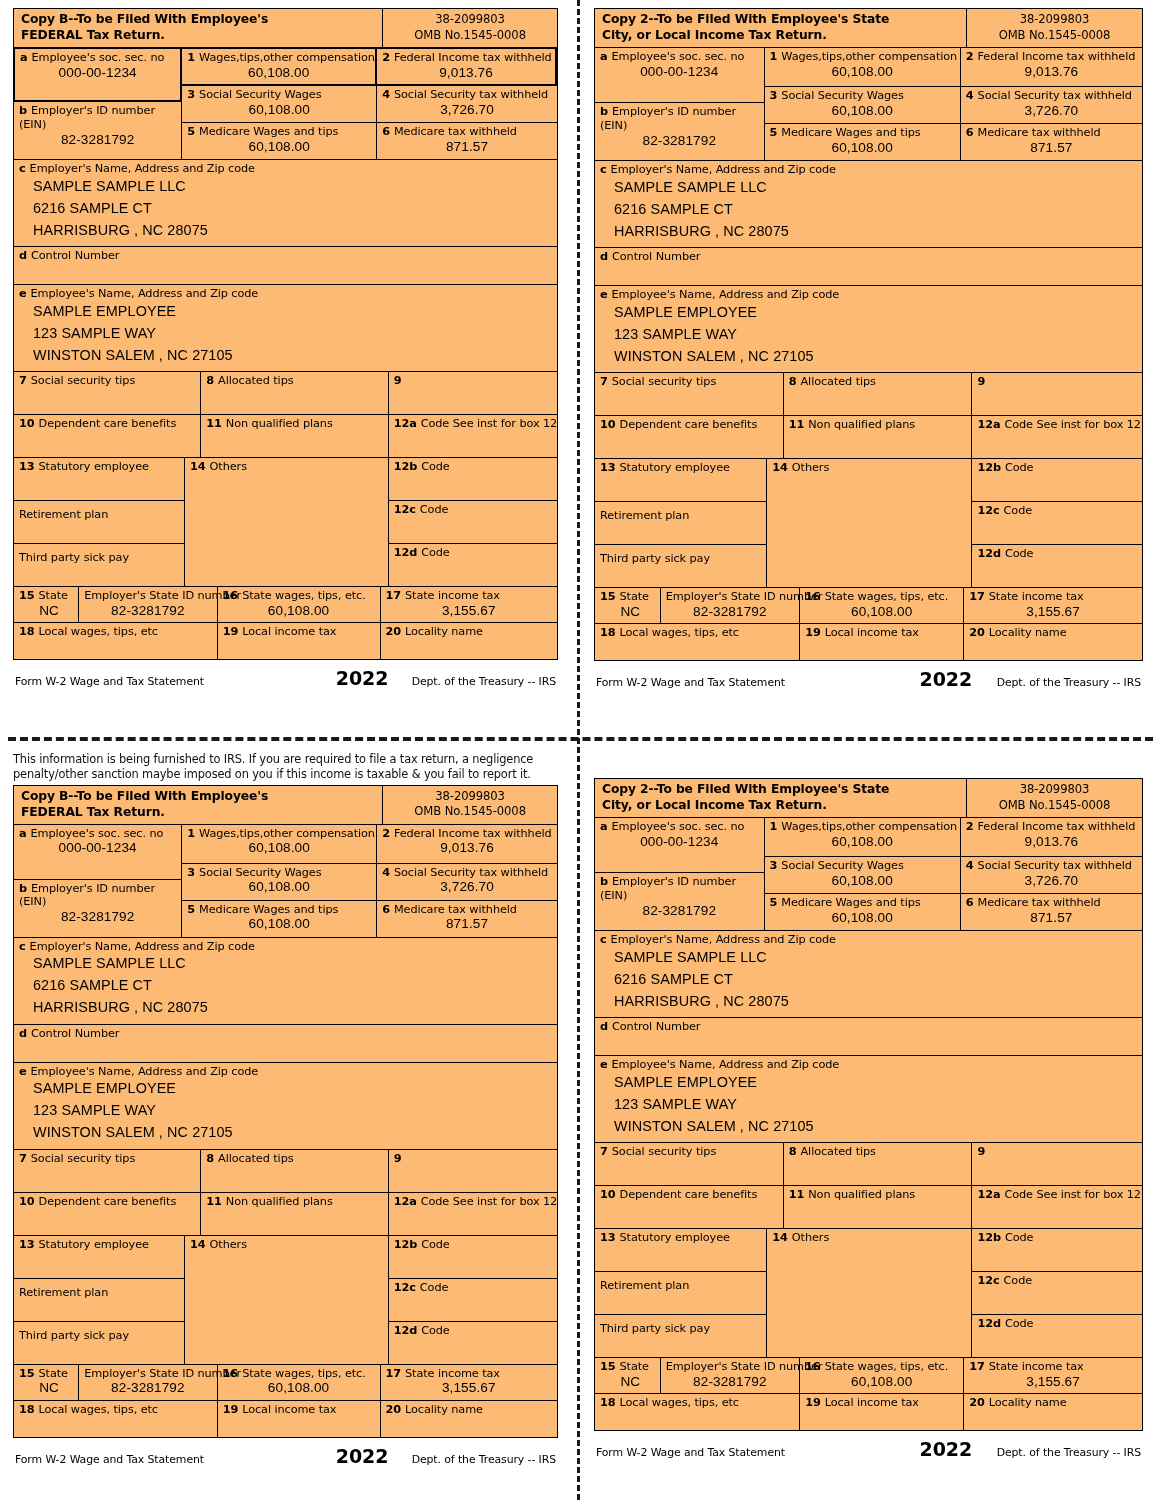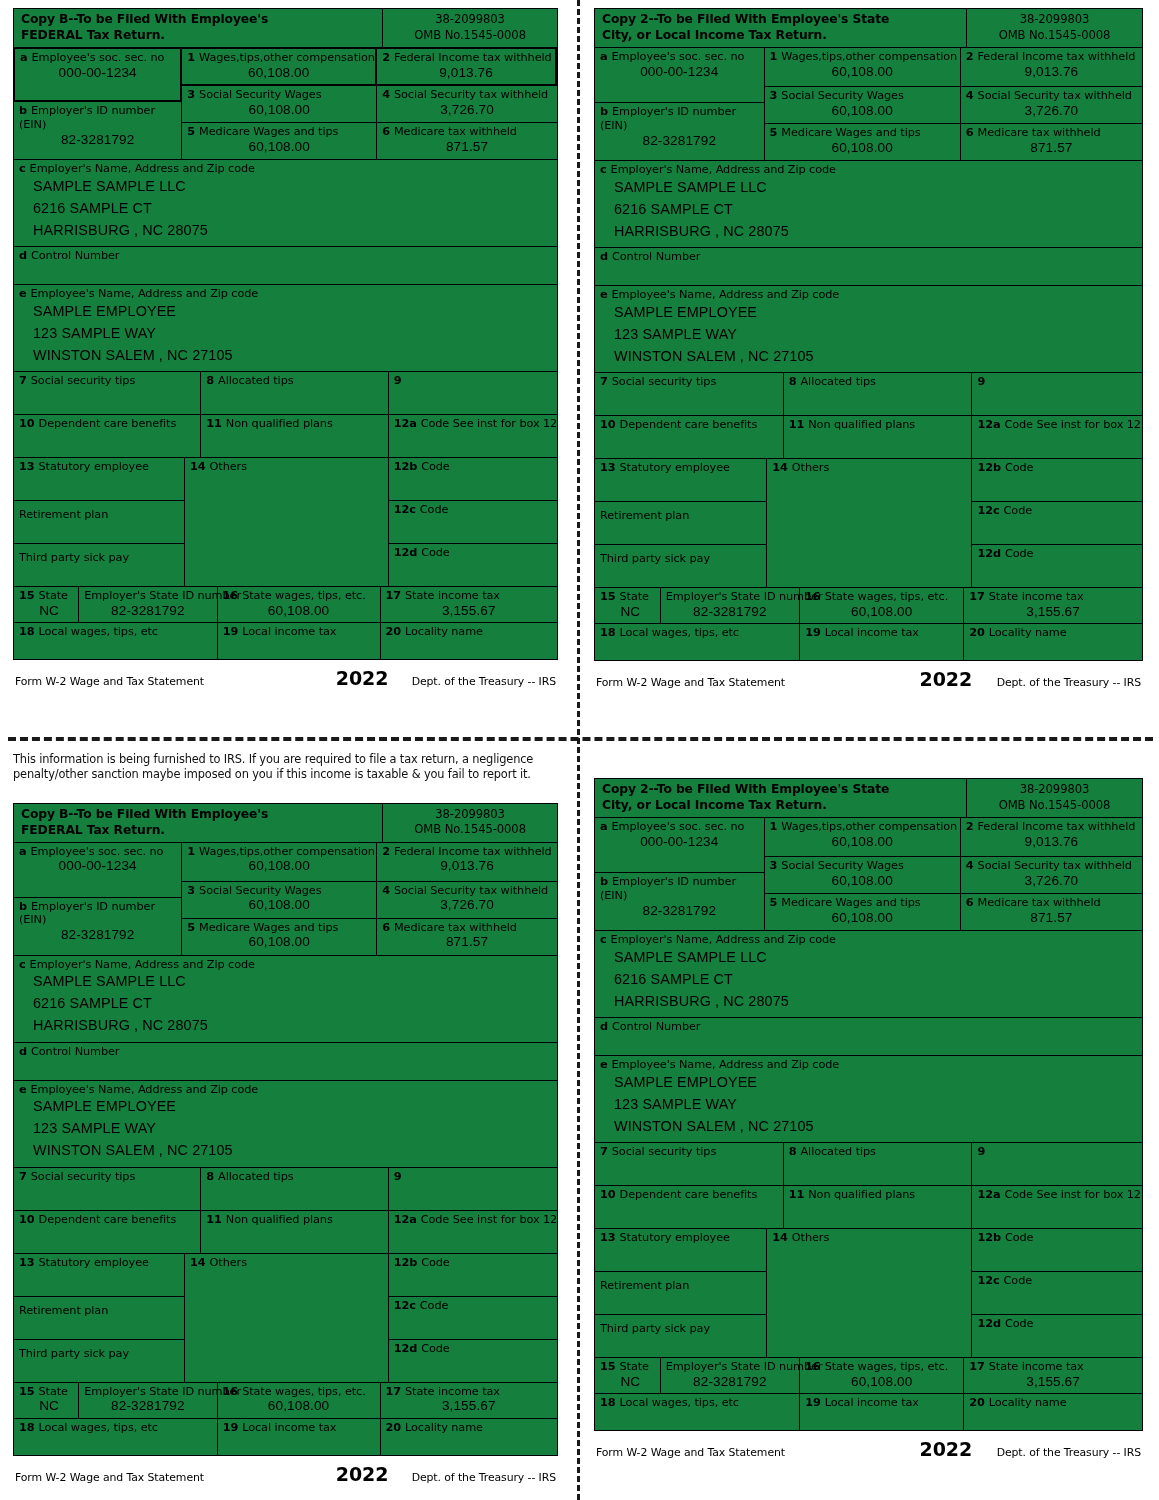--- a/index.html
+++ b/index.html
@@ -46,29 +46,29 @@
   .q-tr { left: 594px; top: 8px;   width: 549px; }
   .q-bl { left: 13px;  top: 752px; width: 545px; }
   .q-br { left: 594px; top: 778px; width: 549px; }
 
   
   .furnish {
     font-size: 11.4px;
     line-height: 1.30;
     letter-spacing: -0.15px;
     color: #111;
-    margin: 0 0 21px 0;
+    margin: 0 0 3px 0;
     white-space: pre-line;
   }
 
   
   .w2 {
     border: 1.6px solid #000;
     box-sizing: border-box;
-    background: #15803d;
+    background: #fdba74;
   }
 
   .row { display: flex; box-sizing: border-box; }
   .brdR { border-right: 1.6px solid #000; }
   .brdB { border-bottom: 1.6px solid #000; }
   .hvT { border-top: 2.4px solid #000; }
   .hvR { border-right: 2.4px solid #000; }
   .hvB { border-bottom: 2.4px solid #000; }
   .hvL { border-left: 2.4px solid #000; }
 

